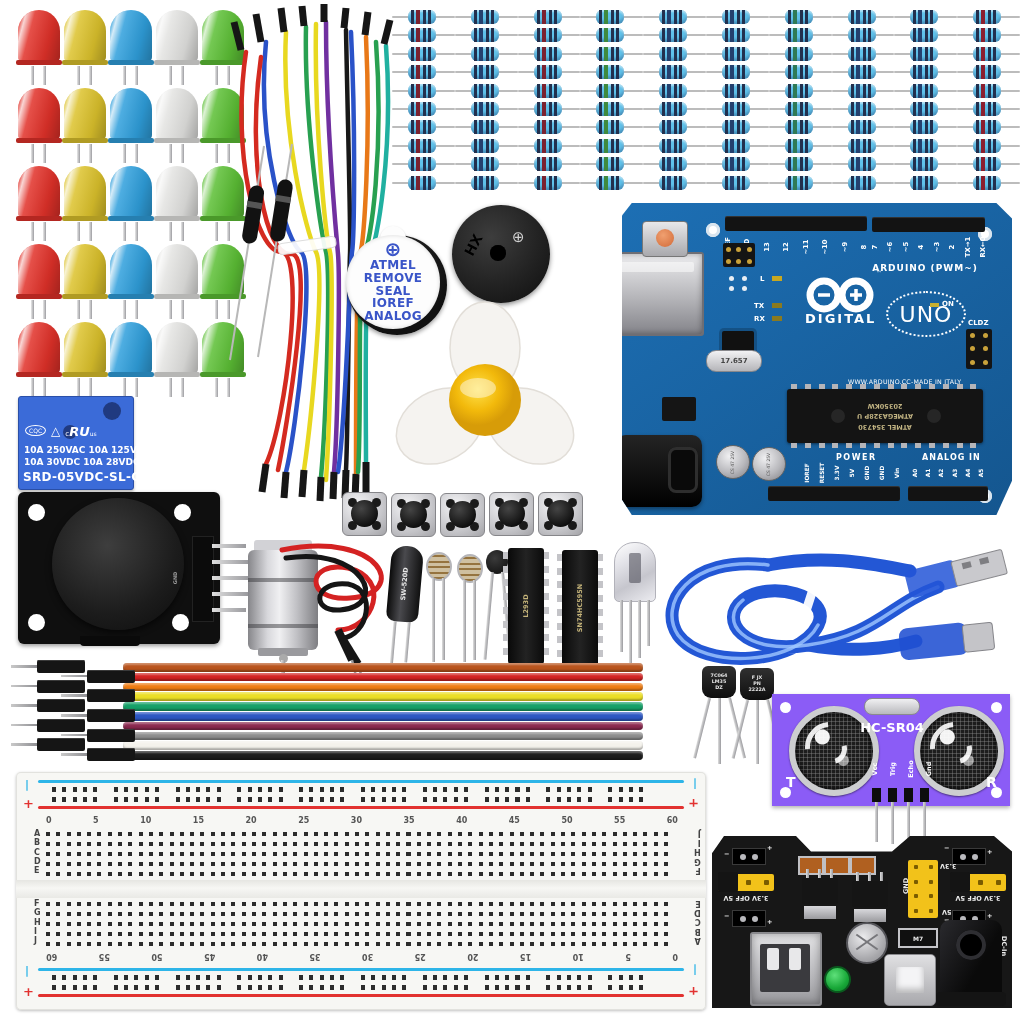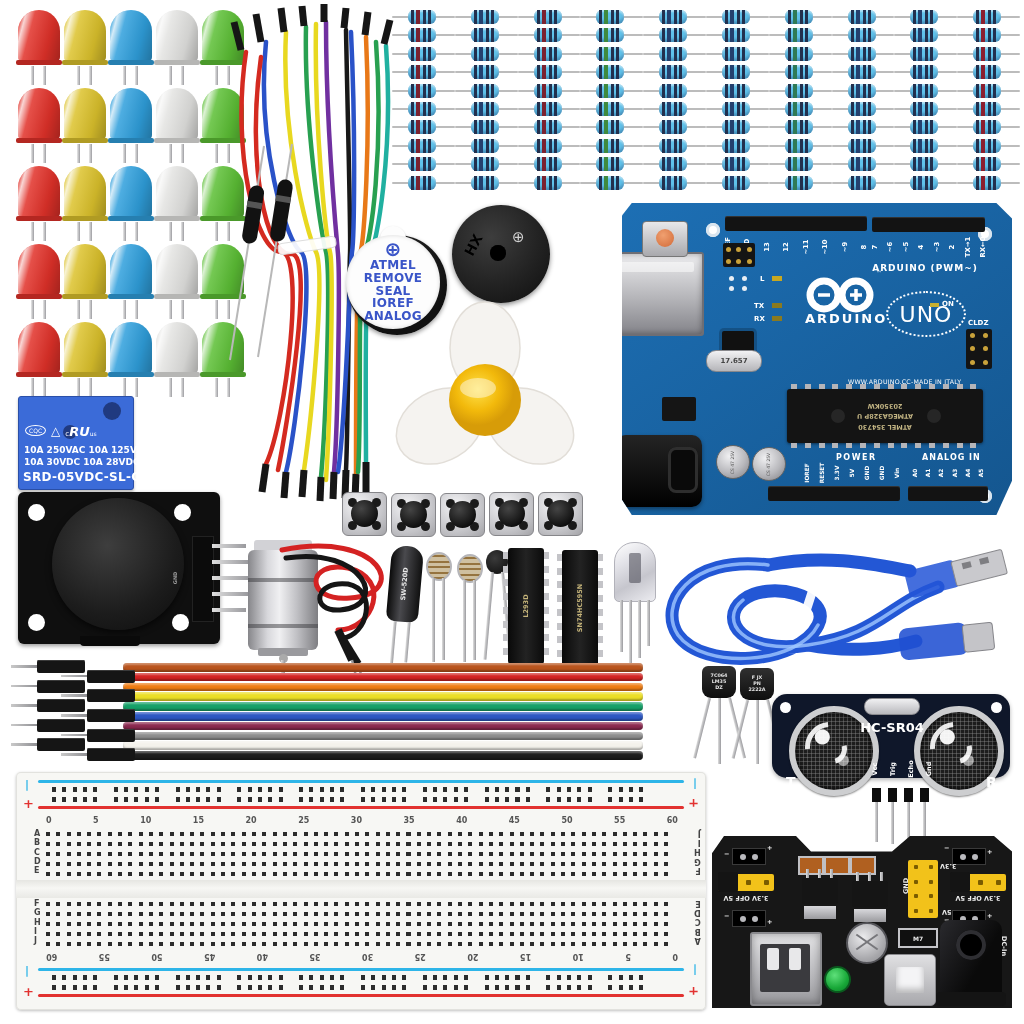--- a/index.html
+++ b/index.html
@@ -67,21 +67,21 @@
   .whitehole{position:absolute;width:14px;height:14px;border-radius:50%;background:#fff;
        box-shadow:inset 0 0 0 3px #d8e4ee}
   .goldgrid{position:absolute;background:#141414;border-radius:2px;display:grid;place-items:center}
   .goldgrid i{width:5px;height:5px;border-radius:50%;background:#caa23a;display:block}
   .cap-sil{position:absolute;border-radius:50%;
      background:radial-gradient(circle at 38% 32%,#f0f0f2,#b9b9bd 55%,#7e7e84);
      border:1px solid #666;display:flex;align-items:center;justify-content:center}
   .cap-sil em{font-style:normal;font-size:4.5px;color:#555;transform:rotate(-90deg);white-space:nowrap}
 
   
-  #hcsr04{left:772px;top:694px;width:238px;height:84px;background:#0f172a;border-radius:15px;
+  #hcsr04{left:772px;top:694px;width:238px;height:112px;background:#8b5cf6;border-radius:0;
      box-shadow:0 2px 4px rgba(0,0,0,.3)}
   .trans{position:absolute;width:78px;height:78px;border-radius:50%;
      background-color:#1d1d1d;
      background-image:
        radial-gradient(circle at 35% 32%,rgba(255,255,255,.95) 0 7px,rgba(255,255,255,0) 8px),
        radial-gradient(circle at 62% 62%,rgba(255,255,255,.55) 0 5px,rgba(255,255,255,0) 6px),
        repeating-linear-gradient(0deg,rgba(140,140,140,.4) 0 1px,transparent 1px 4px),
        repeating-linear-gradient(90deg,rgba(140,140,140,.4) 0 1px,transparent 1px 4px);
      border:6px solid #cdced0;box-shadow:0 1px 2px rgba(0,0,0,.5), inset 0 0 6px #000}
   .crescent{position:absolute;border-radius:50%;border:5px solid transparent;
@@ -1352,21 +1352,21 @@
       <circle cx="20" cy="22" r="14" fill="none" stroke="#fff" stroke-width="7"></circle>
       <circle cx="52" cy="22" r="14" fill="none" stroke="#fff" stroke-width="7"></circle>
       <line x1="14" y1="22" x2="26" y2="22" stroke="#fff" stroke-width="3.5"></line>
       <line x1="46" y1="22" x2="58" y2="22" stroke="#fff" stroke-width="3.5"></line>
       <line x1="52" y1="16" x2="52" y2="28" stroke="#fff" stroke-width="3.5"></line>
     </svg>
     <span class="t" style="left:254px;top:66px;color:#fff;font-size:6px">™</span>
     <div class="abs" style="left:264px;top:88px;width:76px;height:42px;border:2px dotted #fff;border-radius:50%;
          display:flex;align-items:center;justify-content:center;color:#fff;font-size:22px;font-weight:normal;
          letter-spacing:1px">UNO</div>
-    <div class="t" style="left:183px;top:108px;color:#fff;font-size:13px;font-weight:bold;letter-spacing:2px">ARDUINO</div>
+    <div class="t" style="left:183px;top:108px;color:#fff;font-size:13px;font-weight:bold;letter-spacing:2px">DIGITAL</div>
 
     <span class="t" style="left:308px;top:100px;width:9px;height:4px;background:#c8b030"></span>
     <span class="t" style="left:320px;top:97px;color:#fff;font-size:7px;font-weight:bold">ON</span>
     <span class="t" style="left:346px;top:116px;color:#fff;font-size:7px;font-weight:bold">CLDZ</span>
     <div class="goldgrid" style="left:344px;top:126px;width:26px;height:40px;grid-template-columns:repeat(2,1fr)">
         <i></i>
         <i></i>
         <i></i>
         <i></i>
         <i></i>

